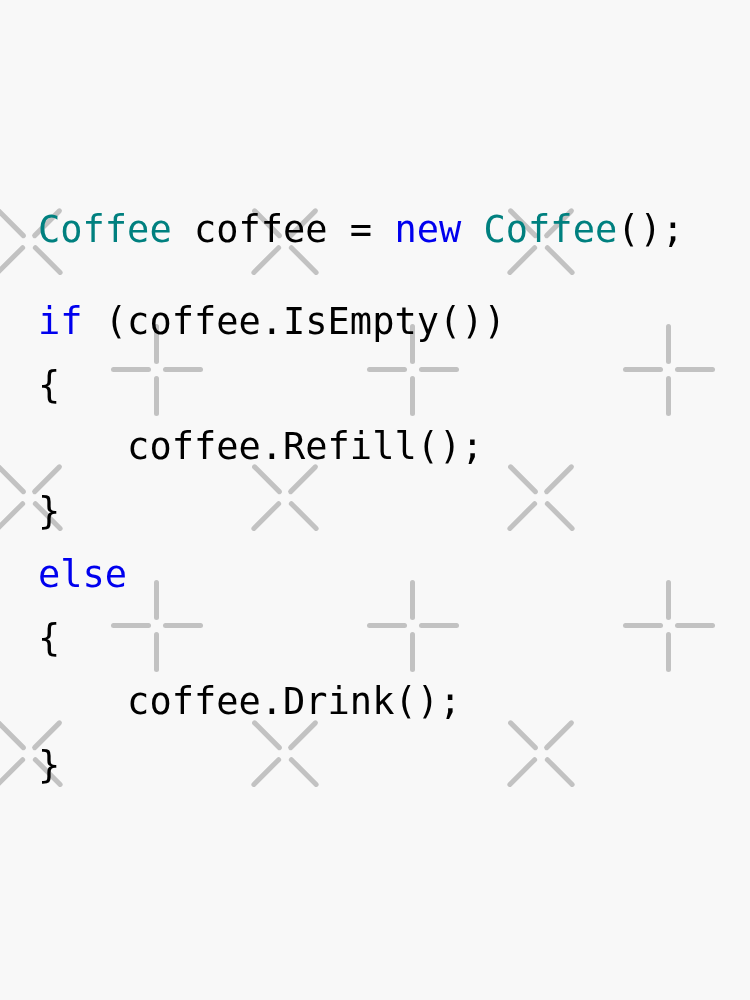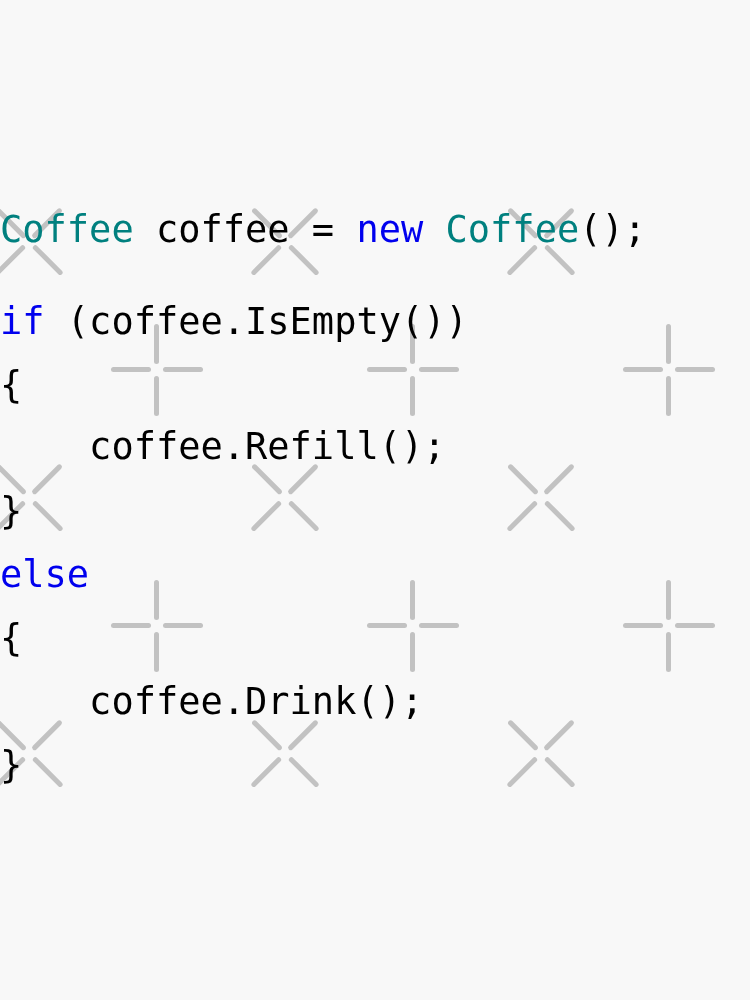--- a/index.html
+++ b/index.html
@@ -21,21 +21,21 @@
     .cross .h1 { left: -46px; top: -3px; width: 40px; height: 5px; }
     .cross .h2 { left: 6px;   top: -3px; width: 40px; height: 5px; }
     .cross .v1 { left: -3px; top: -46px; width: 5px; height: 40px; }
     .cross .v2 { left: -3px; top: 6px;   width: 5px; height: 40px; }
 
     .code {
       position: absolute; left: 0; top: 0; margin: 0;
       font-family: "DejaVu Sans Mono", "Liberation Mono", monospace;
       font-size: 37px; color: #000; white-space: pre;
     }
-    .line { position: absolute; left: 0; white-space: pre; }
+    .line { position: absolute; left: 0; white-space: pre; padding-left: 38px; }
     .kw { color: #0000ee; }
     .type { color: #00807f; }
   </style>
 </head>
 <body>
 
 <div id="watermarks">
     <div class="wm plus" style="left: 157px; top: 370px;">
       <span class="h1"></span>
       <span class="h2"></span>

